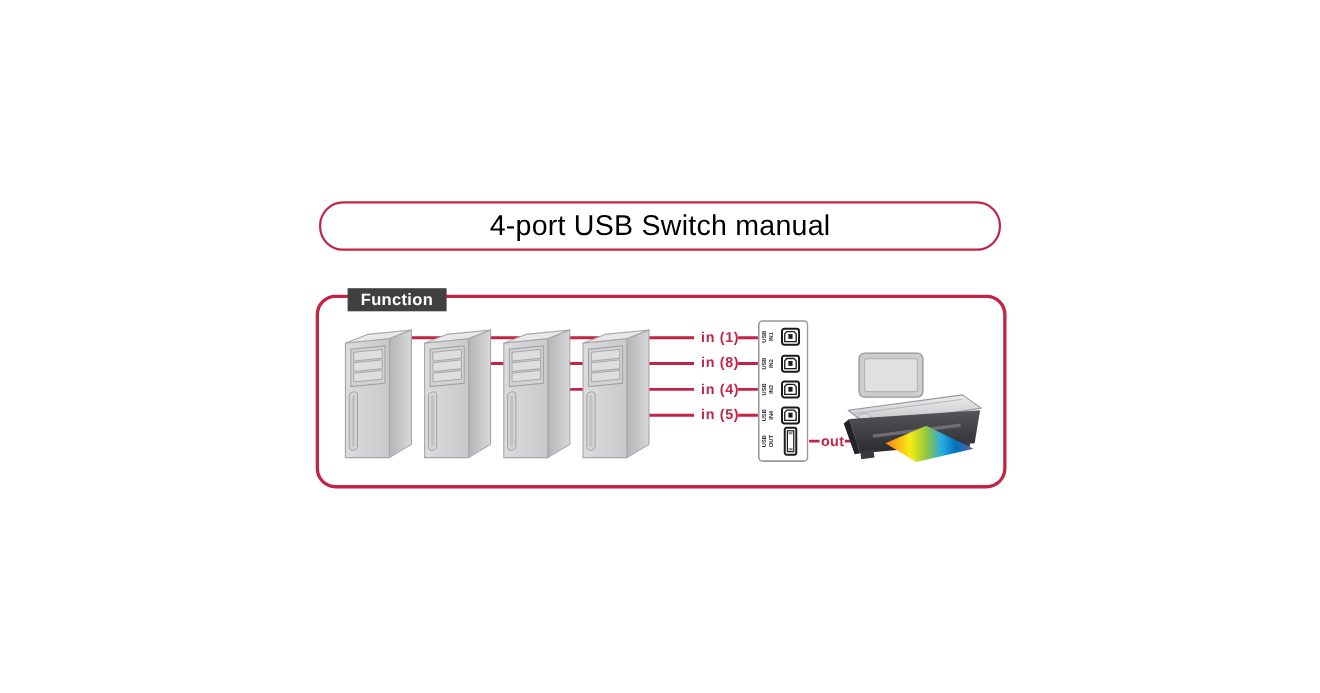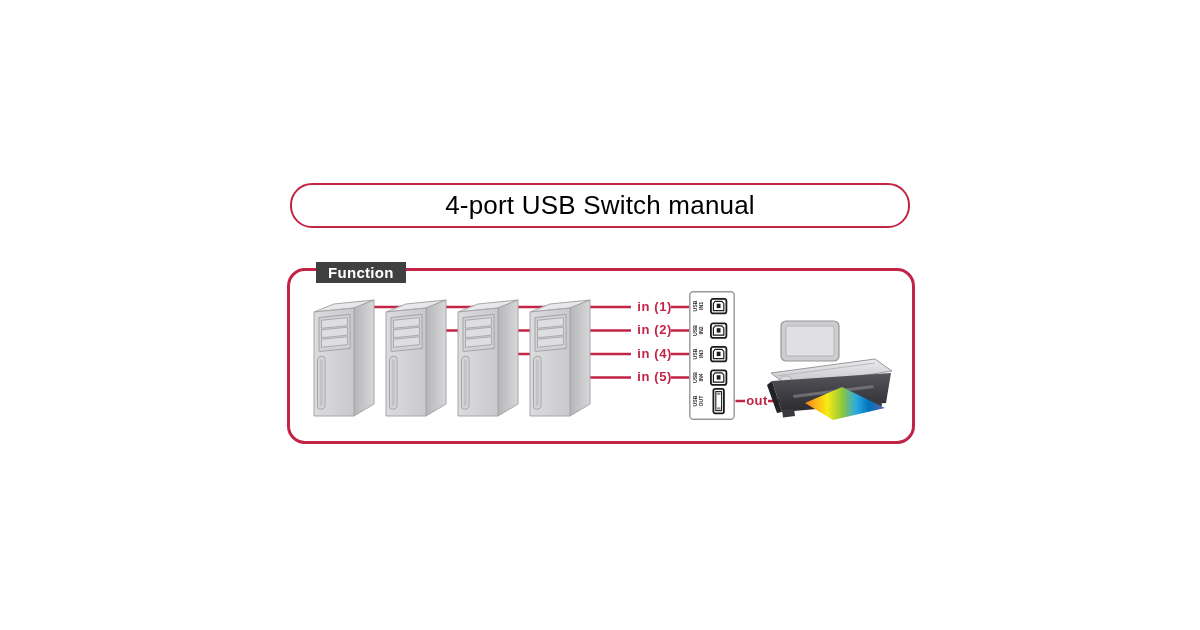--- a/index.html
+++ b/index.html
@@ -169,21 +169,21 @@
       <g transform="translate(23.5,97)">
         <rect x="0.9" y="0.9" width="10.5" height="24.5" rx="1.8" fill="#fff" stroke="#1b1b1b" stroke-width="1.8"></rect>
         <rect x="3.3" y="3.6" width="5.8" height="19" fill="#fff" stroke="#1b1b1b" stroke-width="1.1"></rect>
         <rect x="4.4" y="4.8" width="3.6" height="2" fill="#8a8a8e"></rect>
         <rect x="4.4" y="19.4" width="3.6" height="2" fill="#8a8a8e"></rect>
       </g>
     </g>
   </svg>
 
   <div class="in-label in1">in (1)</div>
-  <div class="in-label in2">in (2)</div>
+  <div class="in-label in2">in (8)</div>
   <div class="in-label in3">in (4)</div>
   <div class="in-label in4">in (5)</div>
   <div class="out-label">out</div>
 
   <svg class="printer" viewBox="0 0 135 115">
     <g>
       <rect x="16" y="6" width="58" height="40" rx="5" fill="#cdcdd0" stroke="#96969a" stroke-width="1.2"></rect>
       <rect x="21" y="11" width="48" height="30" rx="2" fill="#e0e0e2" stroke="#b4b4b7" stroke-width="1"></rect>
     </g>
     <g>

